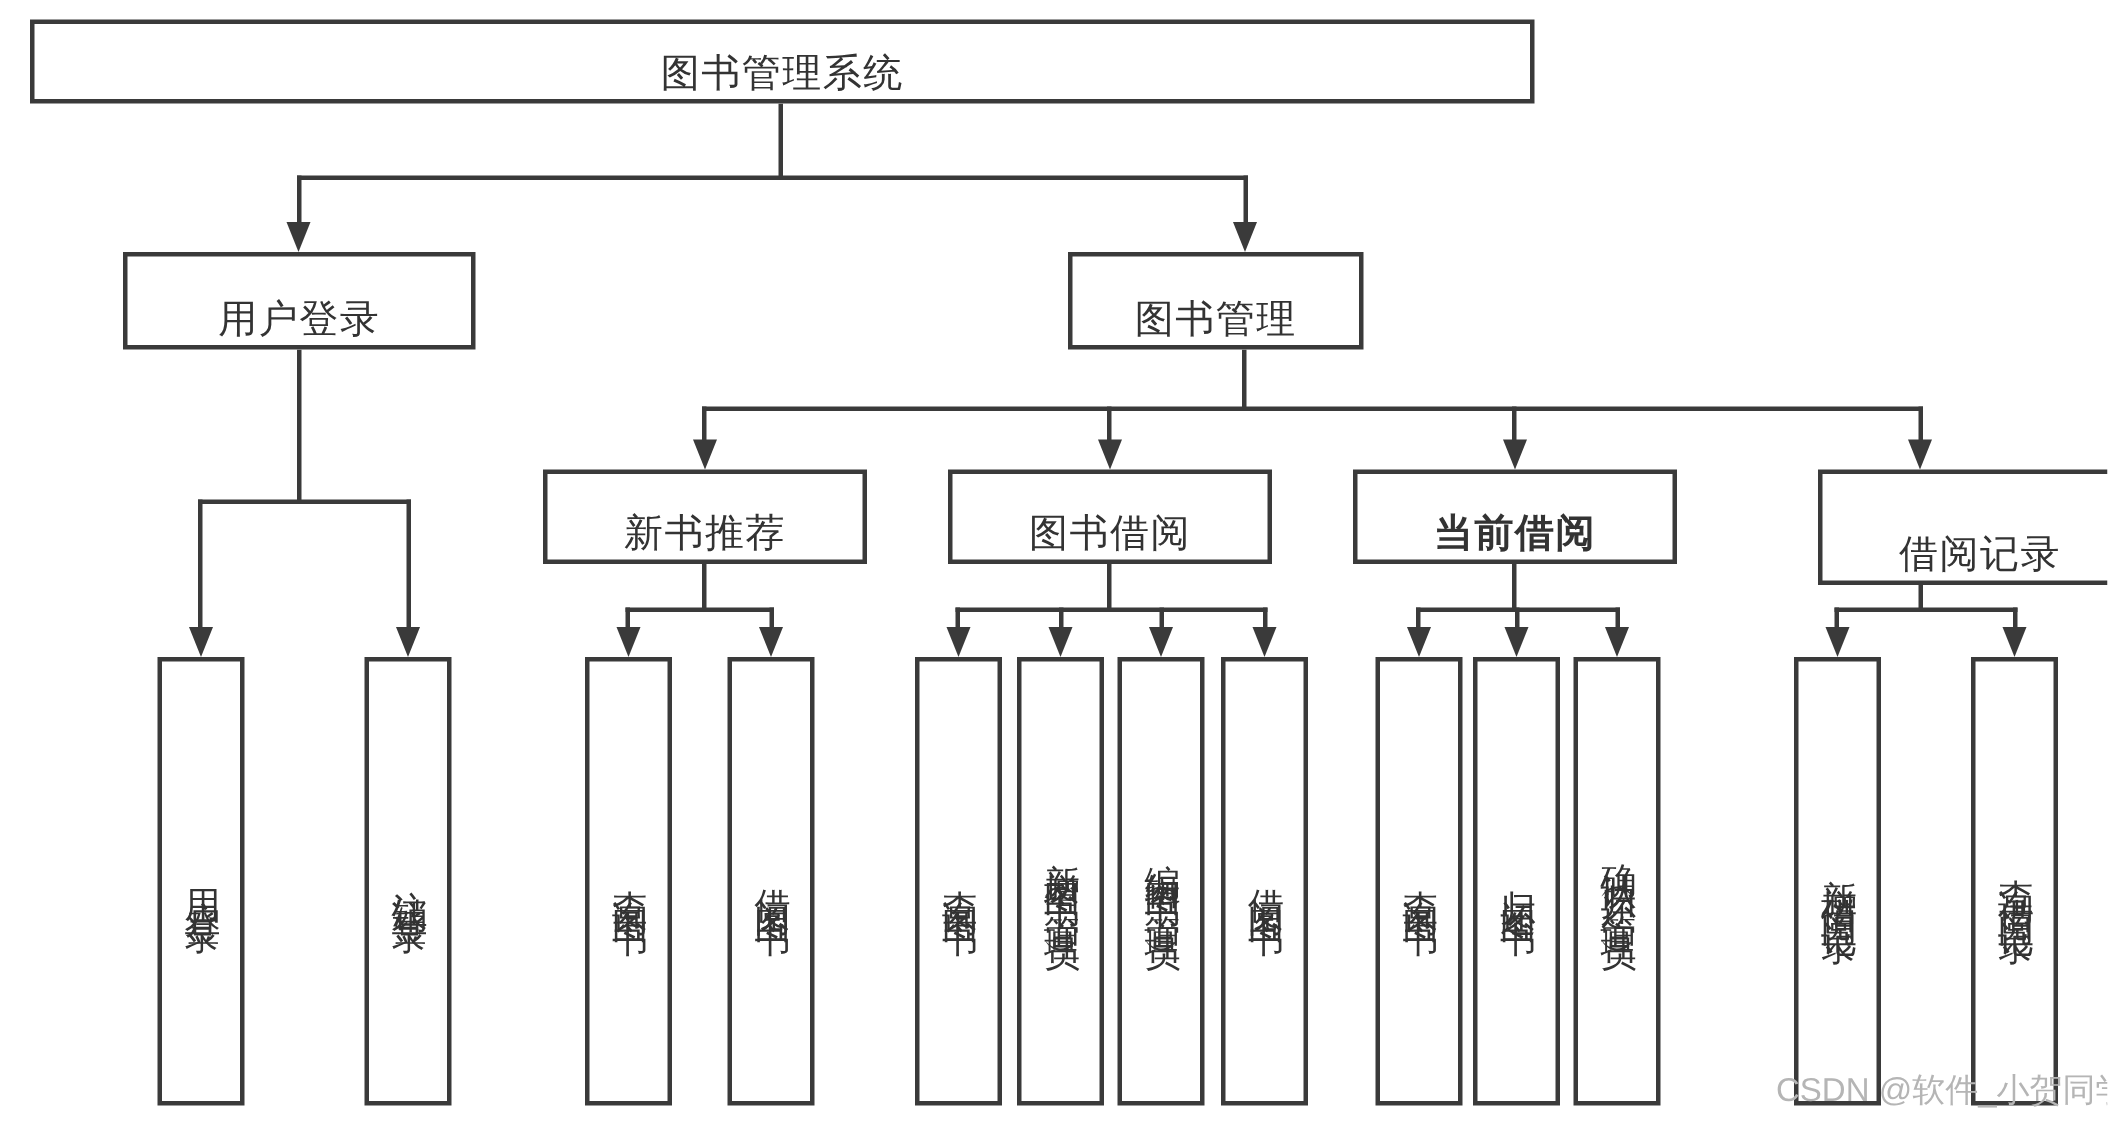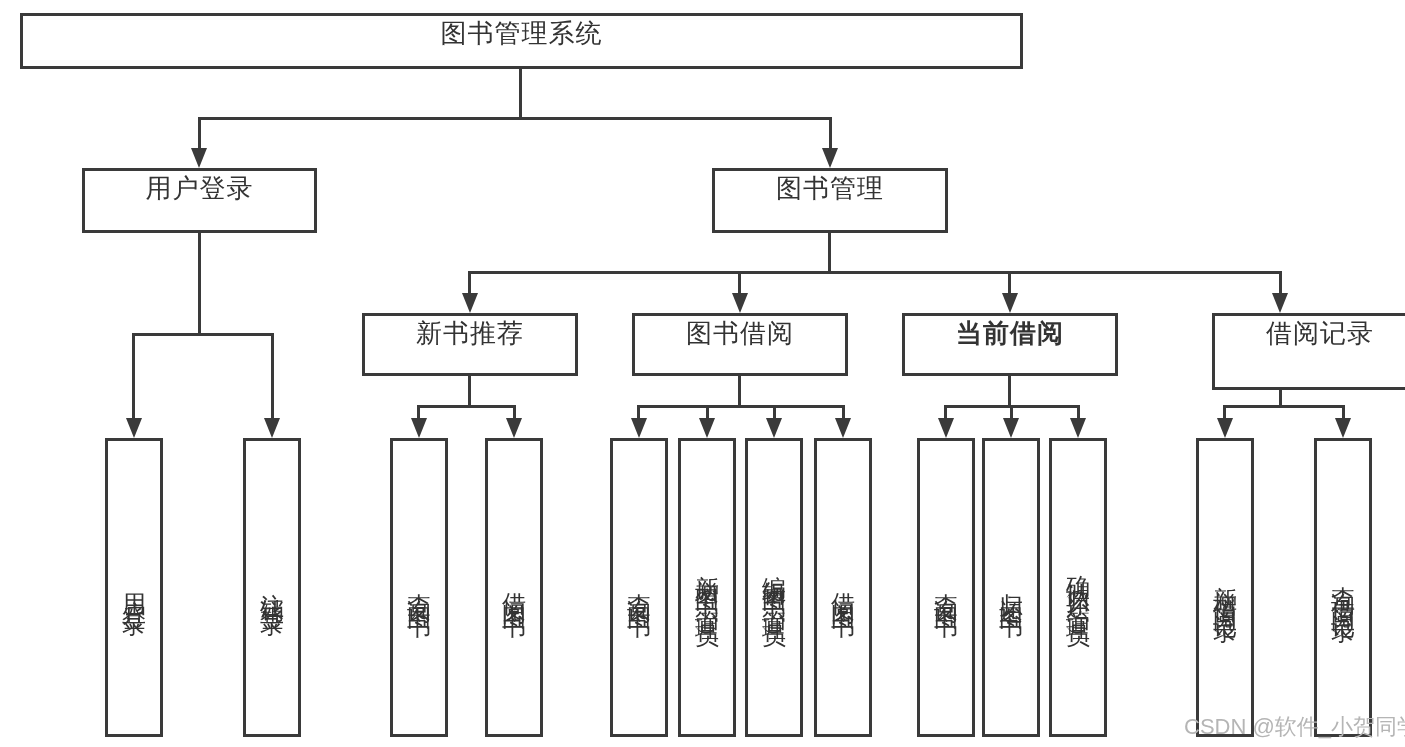--- a/index.html
+++ b/index.html
@@ -9,21 +9,21 @@
     background:#ffffff;
     font-family:"Liberation Sans","DejaVu Sans",sans-serif;
     overflow:hidden;
   }
   .box{
     position:absolute;
     box-sizing:border-box;
     background:#ffffff;
     border:3px solid #3a3a3a;
     display:flex;
-    align-items:flex-start;
+    align-items:flex-end;
     justify-content:center;
     color:#333333;
     font-size:26px;
     letter-spacing:1px;
     z-index:2;
   }
   .vbox{
     position:absolute;
     box-sizing:border-box;
     background:#ffffff;
@@ -72,21 +72,21 @@
   <div class="v" style="left:519px;top:69px;height:50px;"></div>
   <div class="h" style="left:198px;top:117px;width:634px;"></div>
   <div class="v" style="left:198px;top:117px;height:33px;"></div>
   <div class="a" style="left:191px;top:148px;"></div>
   <div class="v" style="left:829px;top:117px;height:33px;"></div>
   <div class="a" style="left:822px;top:148px;"></div>
 
   <div class="box" style="left:82px;top:168px;width:235px;height:65px;">
     <span>用户登录</span>
   </div>
-  <div class="box" style="left:712px;top:168px;width:236px;height:65px;">
+  <div class="box" style="left:712px;top:168px;width:197px;height:65px;">
     <span>图书管理</span>
   </div>
 
   <div class="v" style="left:198px;top:233px;height:103px;"></div>
   <div class="h" style="left:132px;top:333px;width:142px;"></div>
   <div class="v" style="left:132px;top:333px;height:87px;"></div>
   <div class="a" style="left:126px;top:418px;"></div>
   <div class="v" style="left:271px;top:333px;height:87px;"></div>
   <div class="a" style="left:264px;top:418px;"></div>
 

